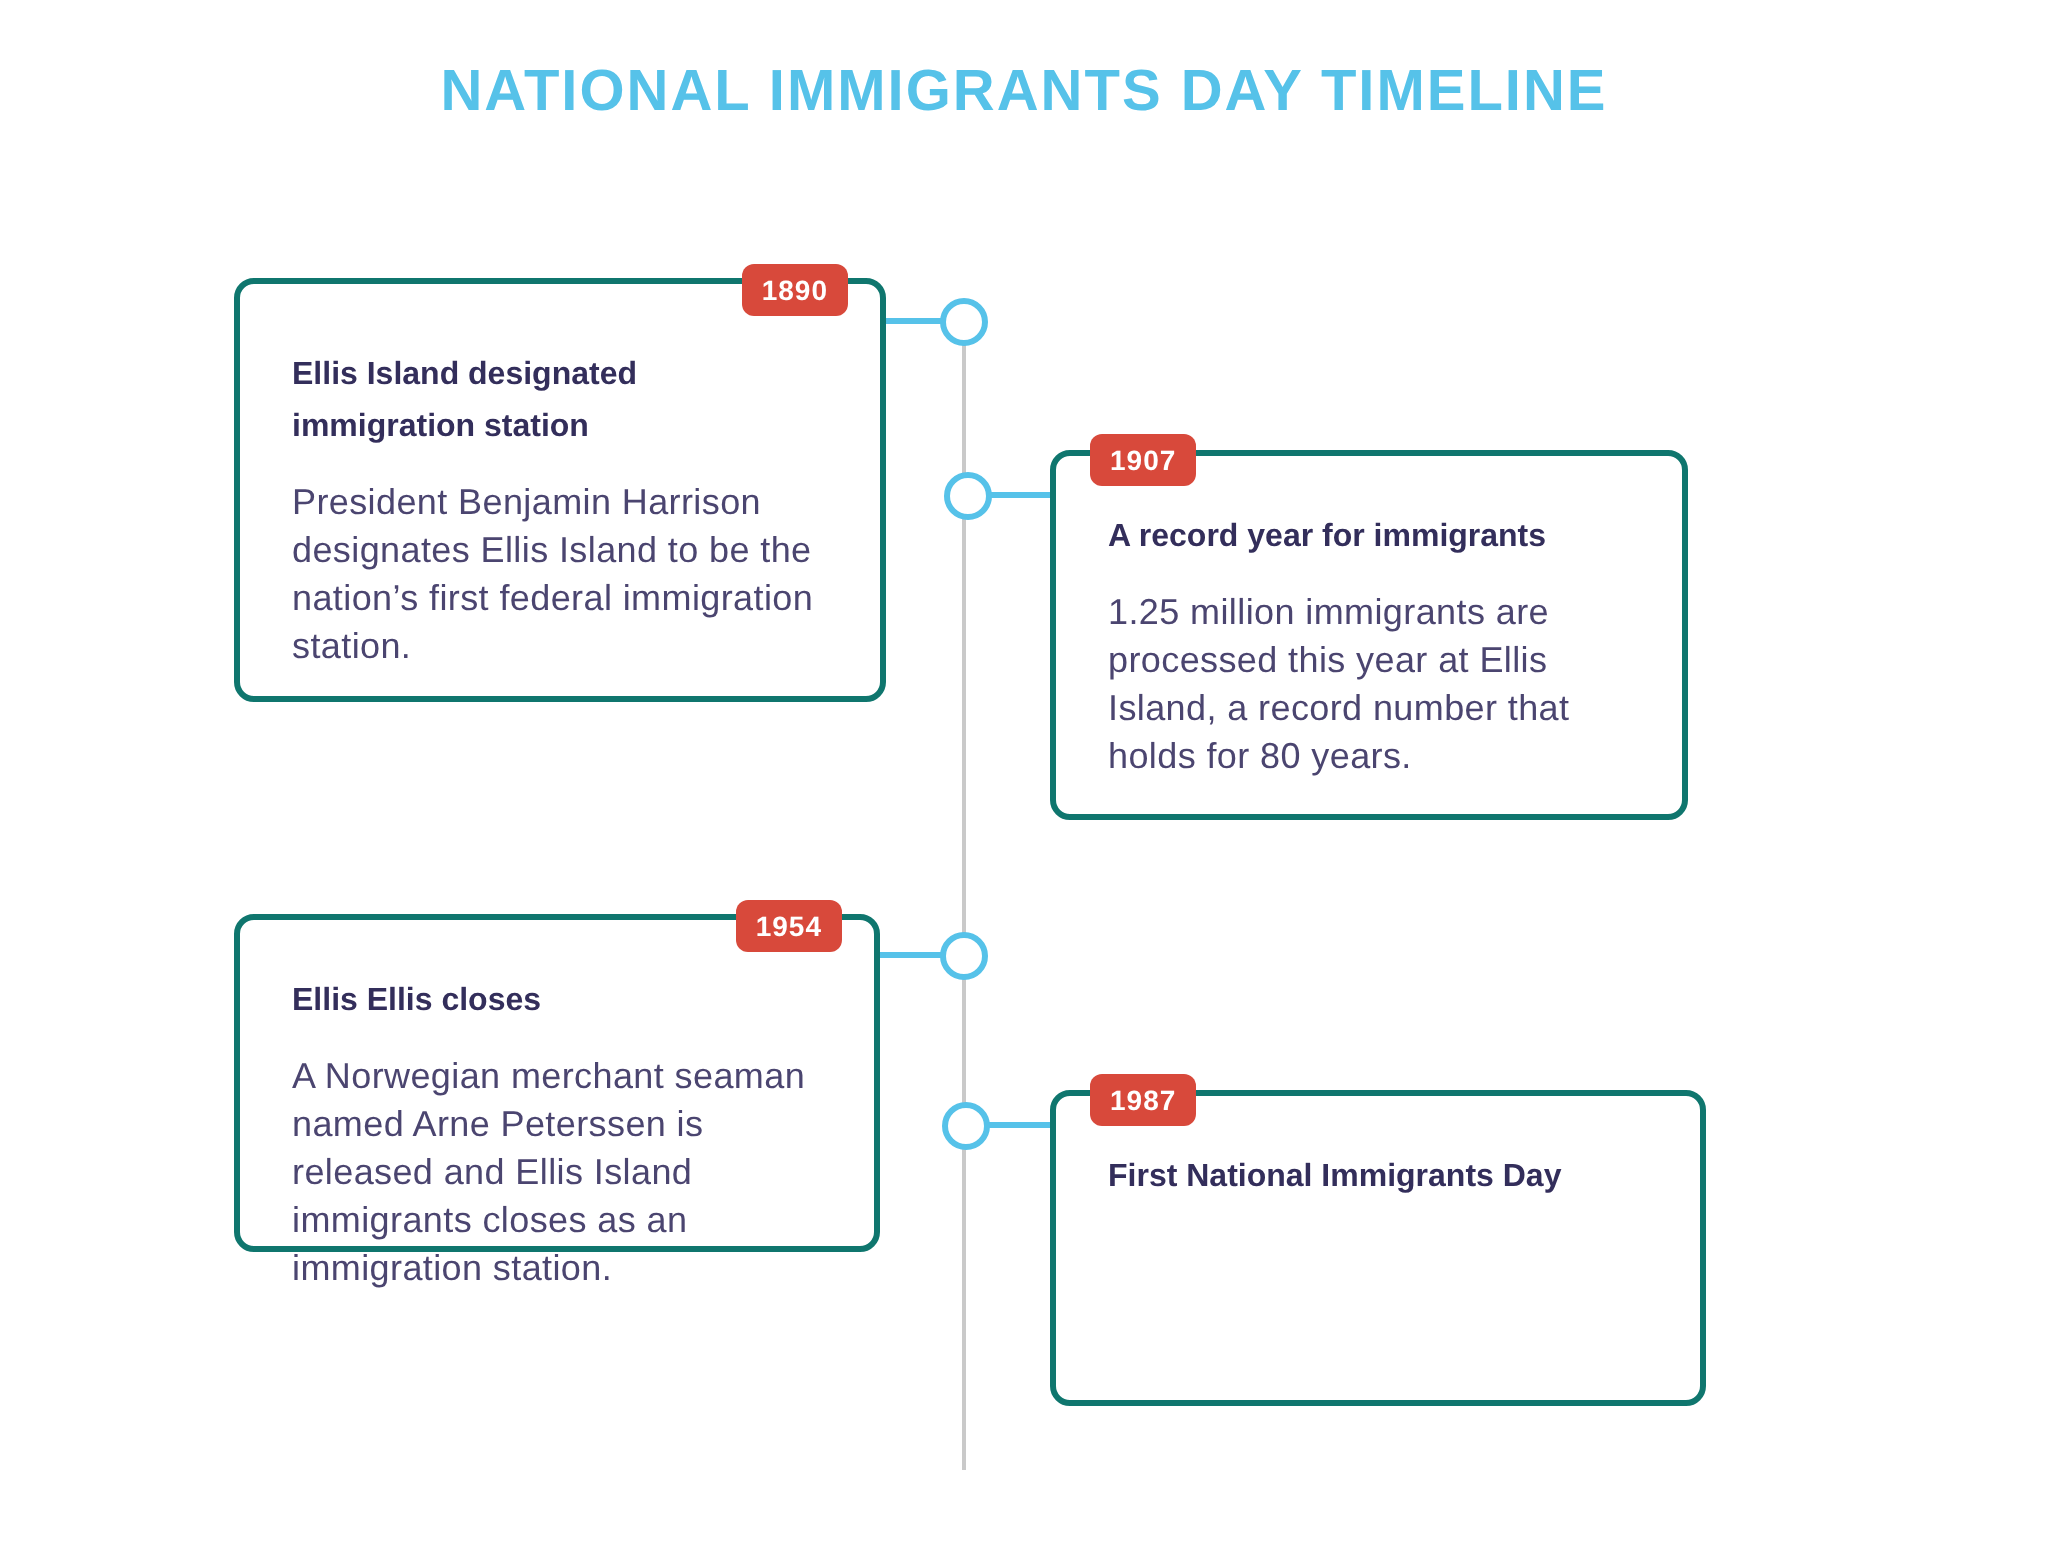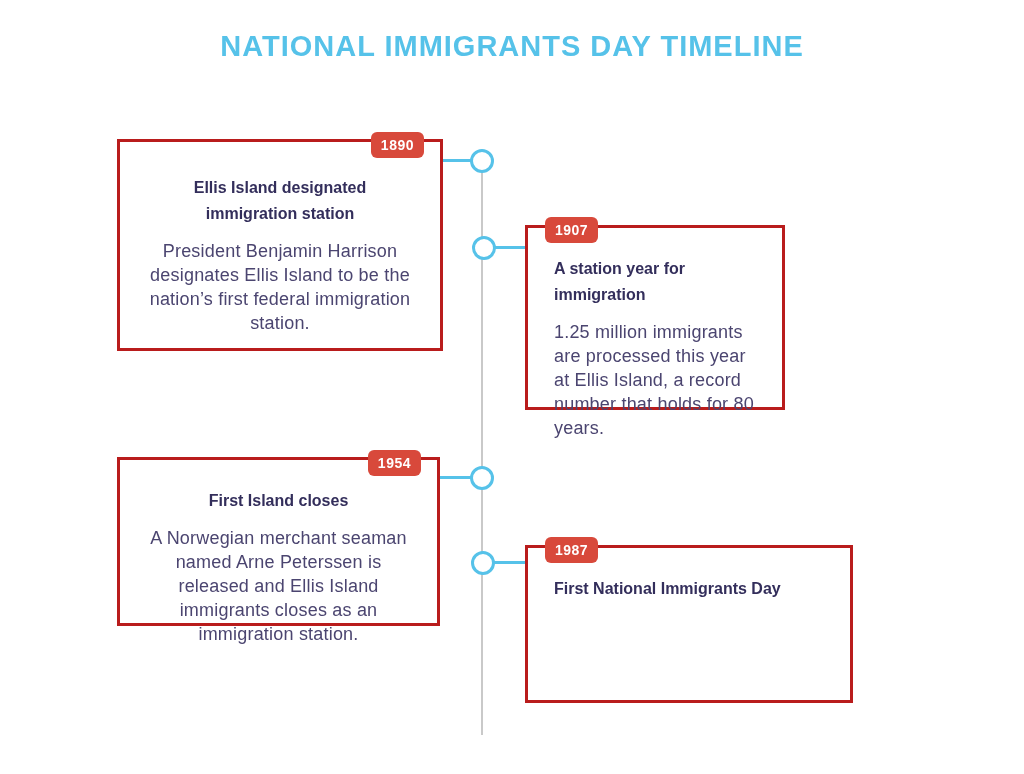--- a/index.html
+++ b/index.html
@@ -57,35 +57,35 @@
     z-index: 1;
   }
   .conn-1 { left: 441px; top: 159px; width: 34px; }
   .conn-2 { left: 493px; top: 246px; width: 34px; }
   .conn-3 { left: 438px; top: 476px; width: 36px; }
   .conn-4 { left: 493px; top: 561px; width: 34px; }
 
   .card {
     position: absolute;
     background: #ffffff;
-    border: 3px solid #b91c1c;
-    border-radius: 0;
+    border: 3px solid #0f766e;
+    border-radius: 10px;
     z-index: 2;
   }
   .card-1 { left: 117px; top: 139px; width: 326px; height: 212px; }
-  .card-2 { left: 525px; top: 225px; width: 260px; height: 185px; }
+  .card-2 { left: 525px; top: 225px; width: 319px; height: 185px; }
   .card-3 { left: 117px; top: 457px; width: 323px; height: 169px; }
   .card-4 { left: 525px; top: 545px; width: 328px; height: 158px; }
 
   .card .inner {
     position: absolute;
     left: 0; right: 0; top: 0; bottom: 0;
     padding: 28px 26px 20px 26px;
   }
-  .align-right .inner { text-align: center; }
+  .align-right .inner { text-align: left; }
   .align-left .inner { text-align: left; }
 
   .badge {
     position: absolute;
     min-width: 50px;
     height: 26px;
     line-height: 26px;
     padding: 0 10px;
     background: #d8493b;
     color: #ffffff;
@@ -139,29 +139,29 @@
     <div class="badge badge-right">1890</div>
     <div class="inner">
       <div class="event-title">Ellis Island designated immigration station</div>
       <div class="event-desc">President Benjamin Harrison designates Ellis Island to be the nation’s first federal immigration station.</div>
     </div>
   </div>
 
   <div class="card card-2 align-left">
     <div class="badge badge-left">1907</div>
     <div class="inner">
-      <div class="event-title">A station year for immigration</div>
+      <div class="event-title">A record year for immigrants</div>
       <div class="event-desc">1.25 million immigrants are processed this year at Ellis Island, a record number that holds for 80 years.</div>
     </div>
   </div>
 
   <div class="card card-3 align-right">
     <div class="badge badge-right">1954</div>
     <div class="inner">
-      <div class="event-title">First Island closes</div>
+      <div class="event-title">Ellis Ellis closes</div>
       <div class="event-desc">A Norwegian merchant seaman named Arne Peterssen is released and Ellis Island immigrants closes as an immigration station.</div>
     </div>
   </div>
 
   <div class="card card-4 align-left">
     <div class="badge badge-left">1987</div>
     <div class="inner">
       <div class="event-title">First National Immigrants Day</div>
     </div>
   </div>

